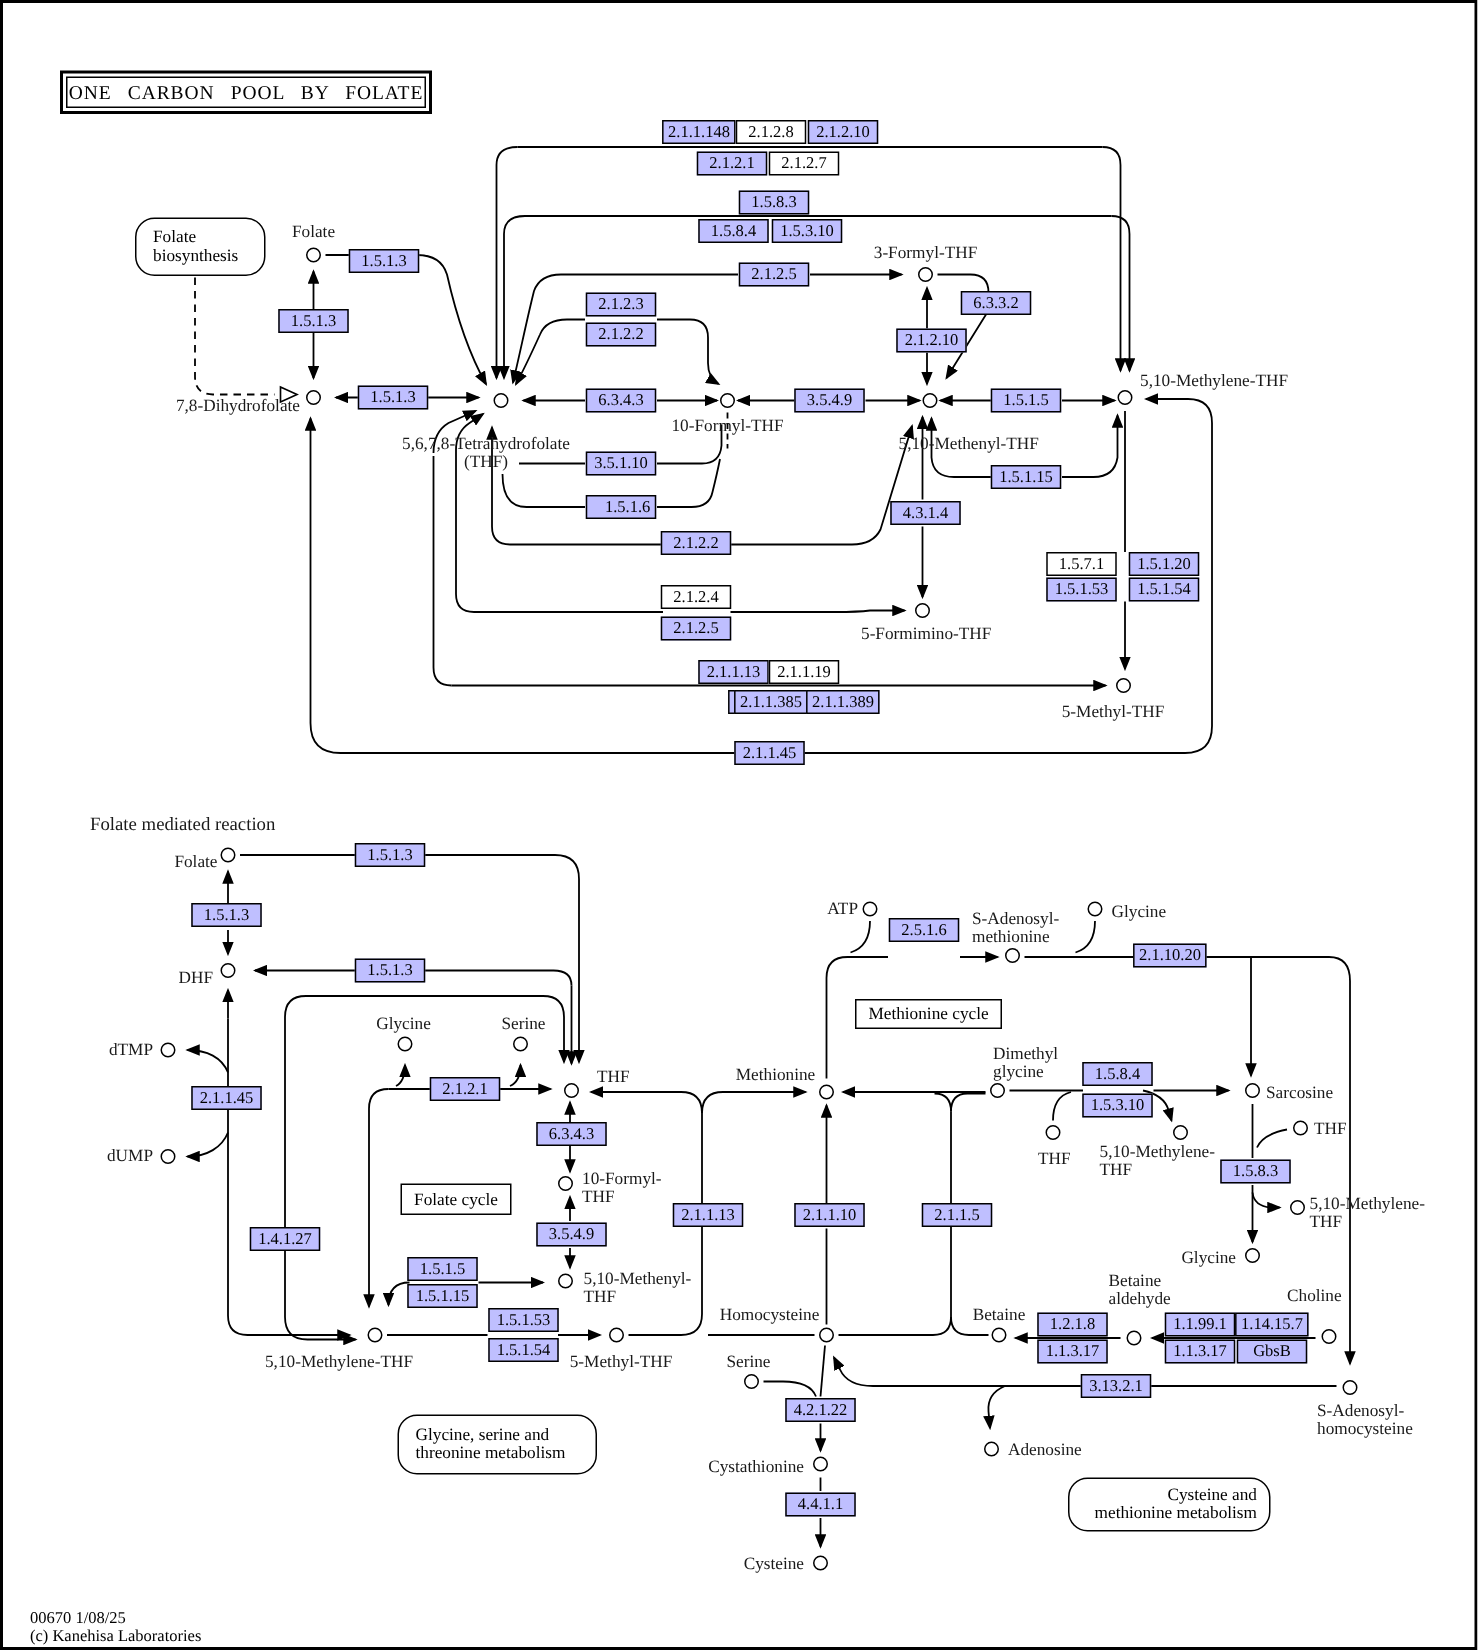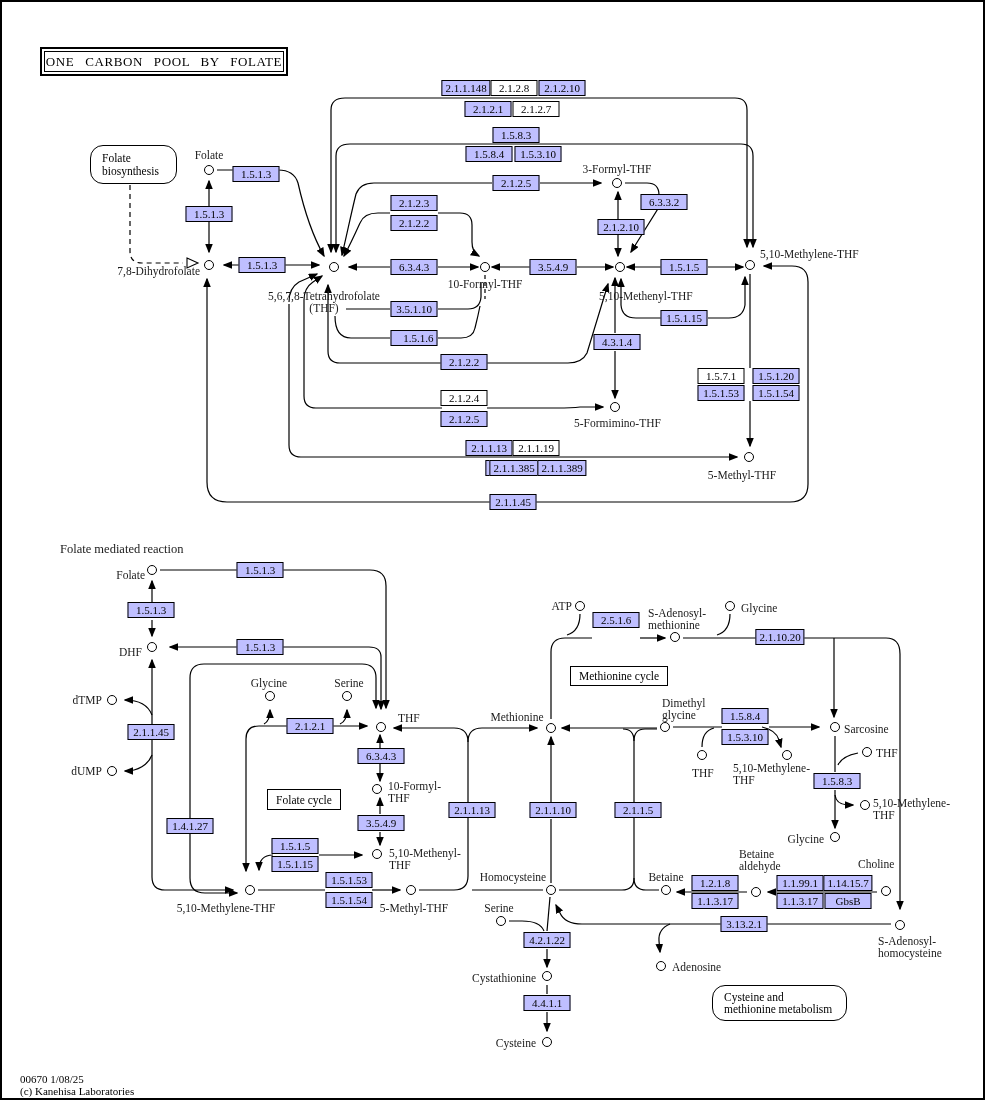--- a/index.html
+++ b/index.html
@@ -394,19 +394,23 @@
     <div class="lbl right" style="left: 534px; top: 970px;">
       <div>Cystathionine</div>
     </div>
     <div class="lbl right" style="left: 534px; top: 1035px;">
       <div>Cysteine</div>
     </div>
     <div class="refbox" style="left: 88px; top: 143px; width: 87px; height: 39px;">
       <div>Folate</div>
       <div>biosynthesis</div>
     </div>
-    <div class="refbox" style="left: 710px; top: 983px; width: 135px; height: 36px;">
+    <div class="refbox" style="left: 263px; top: 941px; width: 133px; height: 40px;">
+      <div>Glycine, serine and</div>
+      <div>threonine metabolism</div>
+    </div>
+    <div class="refbox" style="left: 710px; top: 983px; width: 135px; height: 36px; align-items: flex-end;">
       <div>Cysteine and</div>
       <div>methionine metabolism</div>
     </div>
     <div class="cyclebox" style="left: 568px; top: 664px; width: 98px; height: 20px;">Methionine cycle</div>
     <div class="cyclebox" style="left: 265px; top: 787px; width: 74px; height: 21px;">Folate cycle</div>
   </div>
 
 </body></html>

